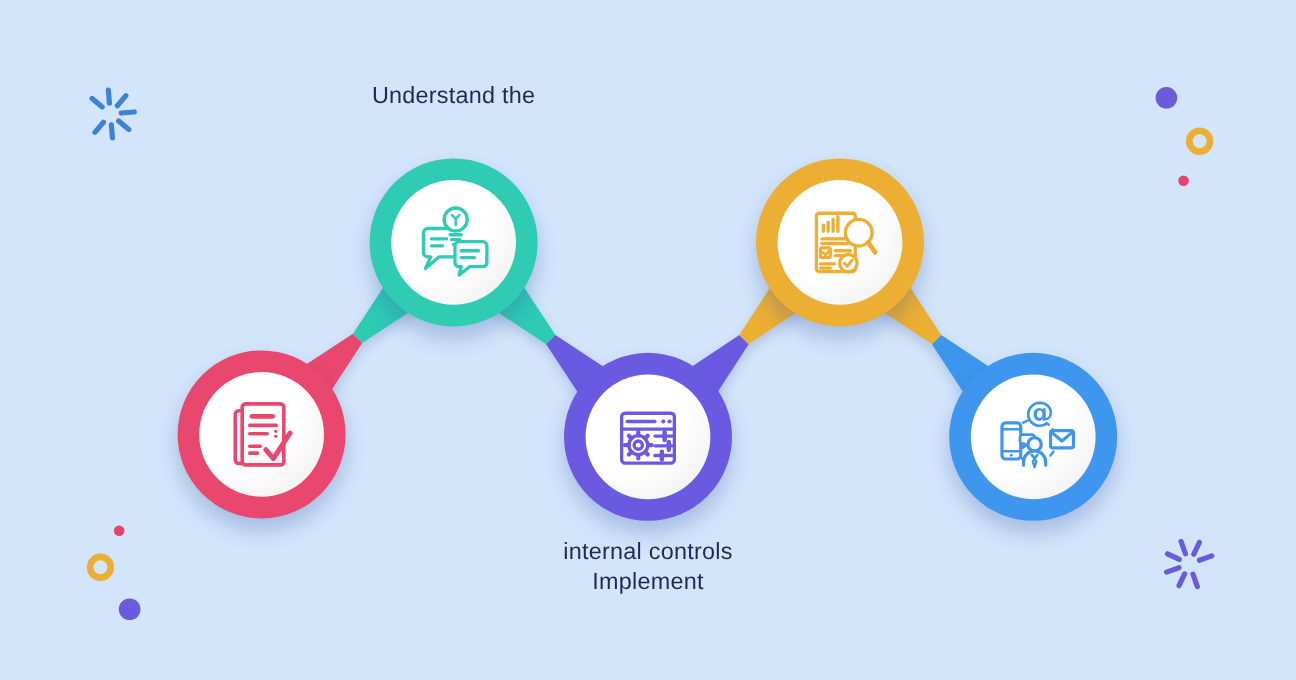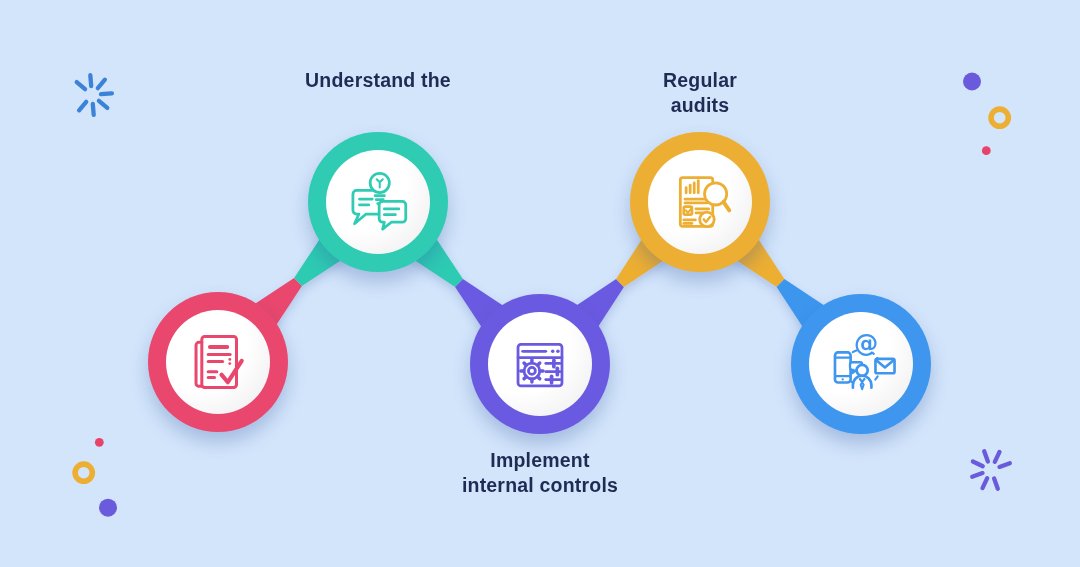--- a/index.html
+++ b/index.html
@@ -15,21 +15,21 @@
     box-shadow:0 10px 18px rgba(46,84,158,0.28);
     display:flex;align-items:center;justify-content:center;
   }
   .node .inner{
     width:104px;height:104px;border-radius:50%;
     background:radial-gradient(circle at 32% 32%, #ffffff 48%, #ebebeb 100%);
     display:flex;align-items:center;justify-content:center;
   }
   .label{
     position:absolute;transform:translateX(-50%);
-    color:#1F2B54;font-size:19.5px;line-height:25px;font-weight:700;
+    color:#1F2B54;font-size:19.5px;line-height:25px;font-weight:400;
     text-align:center;letter-spacing:0.2px;white-space:nowrap;
   }
   .label .ln{display:block;}
   svg{display:block;}
 </style>
 </head>
 <body>
 
 <div class="stage" style="background: rgb(211, 229, 251);">
 
@@ -152,22 +152,22 @@
           <line x1="44" y1="28.7" x2="44" y2="34.3" stroke-width="3.2"></line>
           <line x1="37" y1="38.5" x2="49.5" y2="38.5"></line>
           <line x1="47" y1="35.7" x2="47" y2="41.3" stroke-width="3.2"></line>
           <line x1="37" y1="45.5" x2="49.5" y2="45.5"></line>
           <line x1="42" y1="42.7" x2="42" y2="48.3" stroke-width="3.2"></line>
         </g>
       </svg>
     </div>
   </div>
   <div class="label" style="left:540px;top:448px;">
+    <span class="ln">internal controls</span>
     <span class="ln">Implement</span>
-    <span class="ln">internal controls</span>
   </div>
 
   <div class="node" style="left: 700px; top: 202px; background: rgb(237, 175, 51);">
     <div class="inner">
       <svg width="74" height="74" viewBox="0 0 64 64" style="color: rgb(237, 175, 51);">
         <g fill="none" stroke="currentColor" stroke-width="2.4" stroke-linecap="round" stroke-linejoin="round">
           <rect x="15" y="11" width="28" height="42" rx="2"></rect>
           <line x1="20" y1="24" x2="20" y2="19.5"></line>
           <line x1="23.5" y1="24" x2="23.5" y2="17.5"></line>
           <line x1="27" y1="24" x2="27" y2="15.5"></line>
@@ -181,24 +181,20 @@
           <line x1="18" y1="47.5" x2="28" y2="47.5"></line>
           <line x1="18" y1="50.5" x2="25" y2="50.5"></line>
           <circle cx="45.5" cy="25" r="9.6" fill="#fff"></circle>
           <path d="M52.3,31.9 l5,7.3" stroke-width="3.4"></path>
           <circle cx="38" cy="47" r="6.3" fill="#fff"></circle>
           <path d="M35.2,47 l2,2.3 l3.6,-4.6" stroke-width="2.1"></path>
         </g>
       </svg>
     </div>
   </div>
-  <div class="label" style="left:700px;top:68px;">
-    <span class="ln">Regular</span>
-    <span class="ln">audits</span>
-  </div>
 
   <div class="node" style="left: 861px; top: 364px; background: rgb(62, 150, 238);">
     <div class="inner">
       <svg width="74" height="74" viewBox="0 0 64 64" style="color: rgb(62, 150, 238);">
         <g fill="none" stroke="currentColor" stroke-width="2.3" stroke-linecap="round" stroke-linejoin="round">
           <circle cx="33" cy="35" r="15.5" stroke-dasharray="3.5 4.5" stroke-width="1.8"></circle>
           <circle cx="36.5" cy="14.5" r="8.5" fill="#fff" stroke="none"></circle>
           <text x="36.5" y="21.5" font-size="21" font-weight="700" fill="currentColor" stroke="none" text-anchor="middle" font-family="DejaVu Sans, sans-serif">@</text>
           <rect x="9.5" y="22" width="13.5" height="26" rx="2.6" fill="#fff"></rect>
           <line x1="9.5" y1="26.5" x2="23" y2="26.5" stroke-width="1.8"></line>

